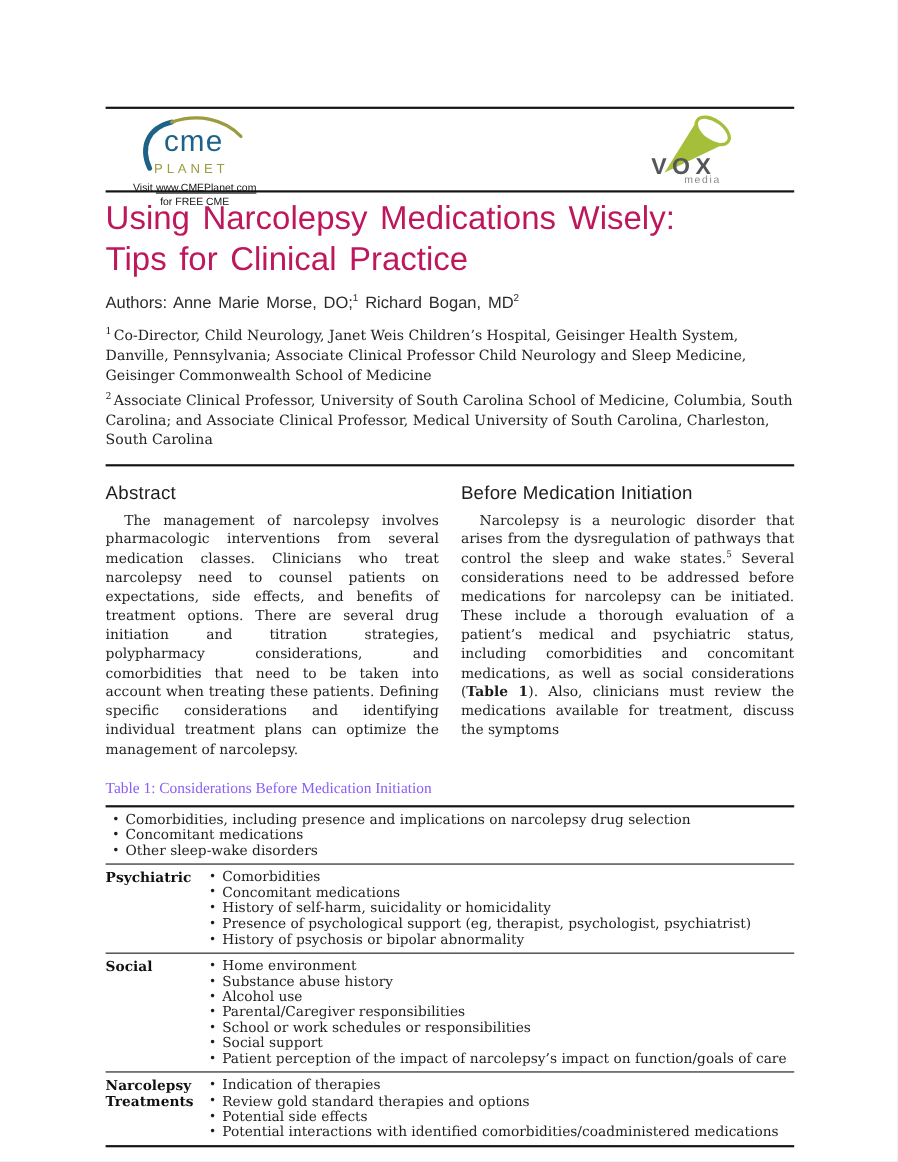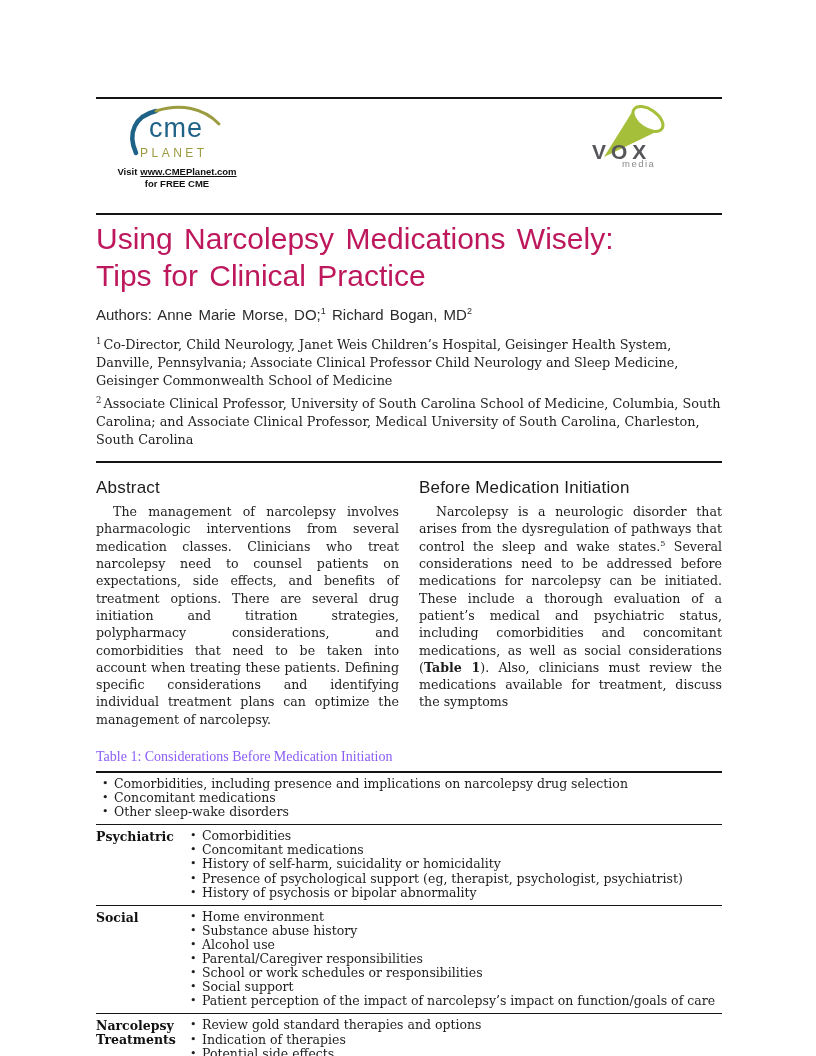--- a/index.html
+++ b/index.html
@@ -9,40 +9,40 @@
     position:relative; overflow:hidden;
     font-family:"DejaVu Serif", serif; color:#1f1f1f;
   }
   .content { position:absolute; left:96px; top:0; width:626px; }
 
   
   .header {
     margin-top:97px;
     border-top:2px solid #151515;
     border-bottom:2px solid #151515;
-    height:118px;
+    height:78px;
     display:flex; justify-content:space-between; align-items:flex-start;
     padding:4px 2px 4px 6px;
   }
   .cme-block { width:150px; text-align:center; }
   .cme-logo { position:relative; width:110px; height:60px; margin:0 auto; }
   .cme-logo svg { position:absolute; left:0; top:0; }
   .cme-word {
     position:absolute; left:27px; top:12px;
     font-family:"Liberation Sans", sans-serif; font-size:27px; line-height:1;
     color:var(--cme_blue); letter-spacing:1px;
   }
   .planet-word {
     position:absolute; left:18px; top:44px;
     font-family:"Liberation Sans", sans-serif; font-size:12px; line-height:1;
     color:var(--planet_olive); letter-spacing:3.5px;
   }
   .visit {
     margin-top:3px; font-family:"Liberation Sans", sans-serif;
-    font-size:9.5px; font-weight:bold; color:#111; line-height:1.3;
+    font-size:9.5px; font-weight:normal; color:#111; line-height:1.3;
   }
   .visit-link { color:#111; text-decoration:underline; margin-left:3px; cursor:pointer; }
 
   .vox-block { width:170px; text-align:center; padding-right:6px; }
   .vox-logo { position:relative; width:92px; height:66px; margin:0 auto; }
   .vox-logo svg { position:absolute; left:8px; top:0; }
   .vox-word {
     position:absolute; left:6px; top:38px;
     font-family:"Liberation Sans", sans-serif; font-size:21px; font-weight:bold;
     color:var(--vox_gray); letter-spacing:5px; line-height:1;
@@ -204,22 +204,22 @@
           <li>Parental/Caregiver  responsibilities</li>
           <li>School or work schedules  or  responsibilities</li>
           <li>Social support</li>
           <li>Patient  perception  of the  impact  of narcolepsy’s  impact  on function/goals  of care</li>
         </ul>
       </div>
 
       <div class="tbl-row">
         <div class="tbl-label">Narcolepsy Treatments</div>
         <ul class="tbl-list">
+          <li>Indication  of therapies</li>
           <li>Review  gold  standard  therapies  and  options</li>
-          <li>Indication  of therapies</li>
           <li>Potential  side  effects</li>
           <li>Potential  interactions  with  identified  comorbidities/coadministered   medications</li>
 
         </ul>
       </div>
 
     </div>
 
   </div>
 </div>

